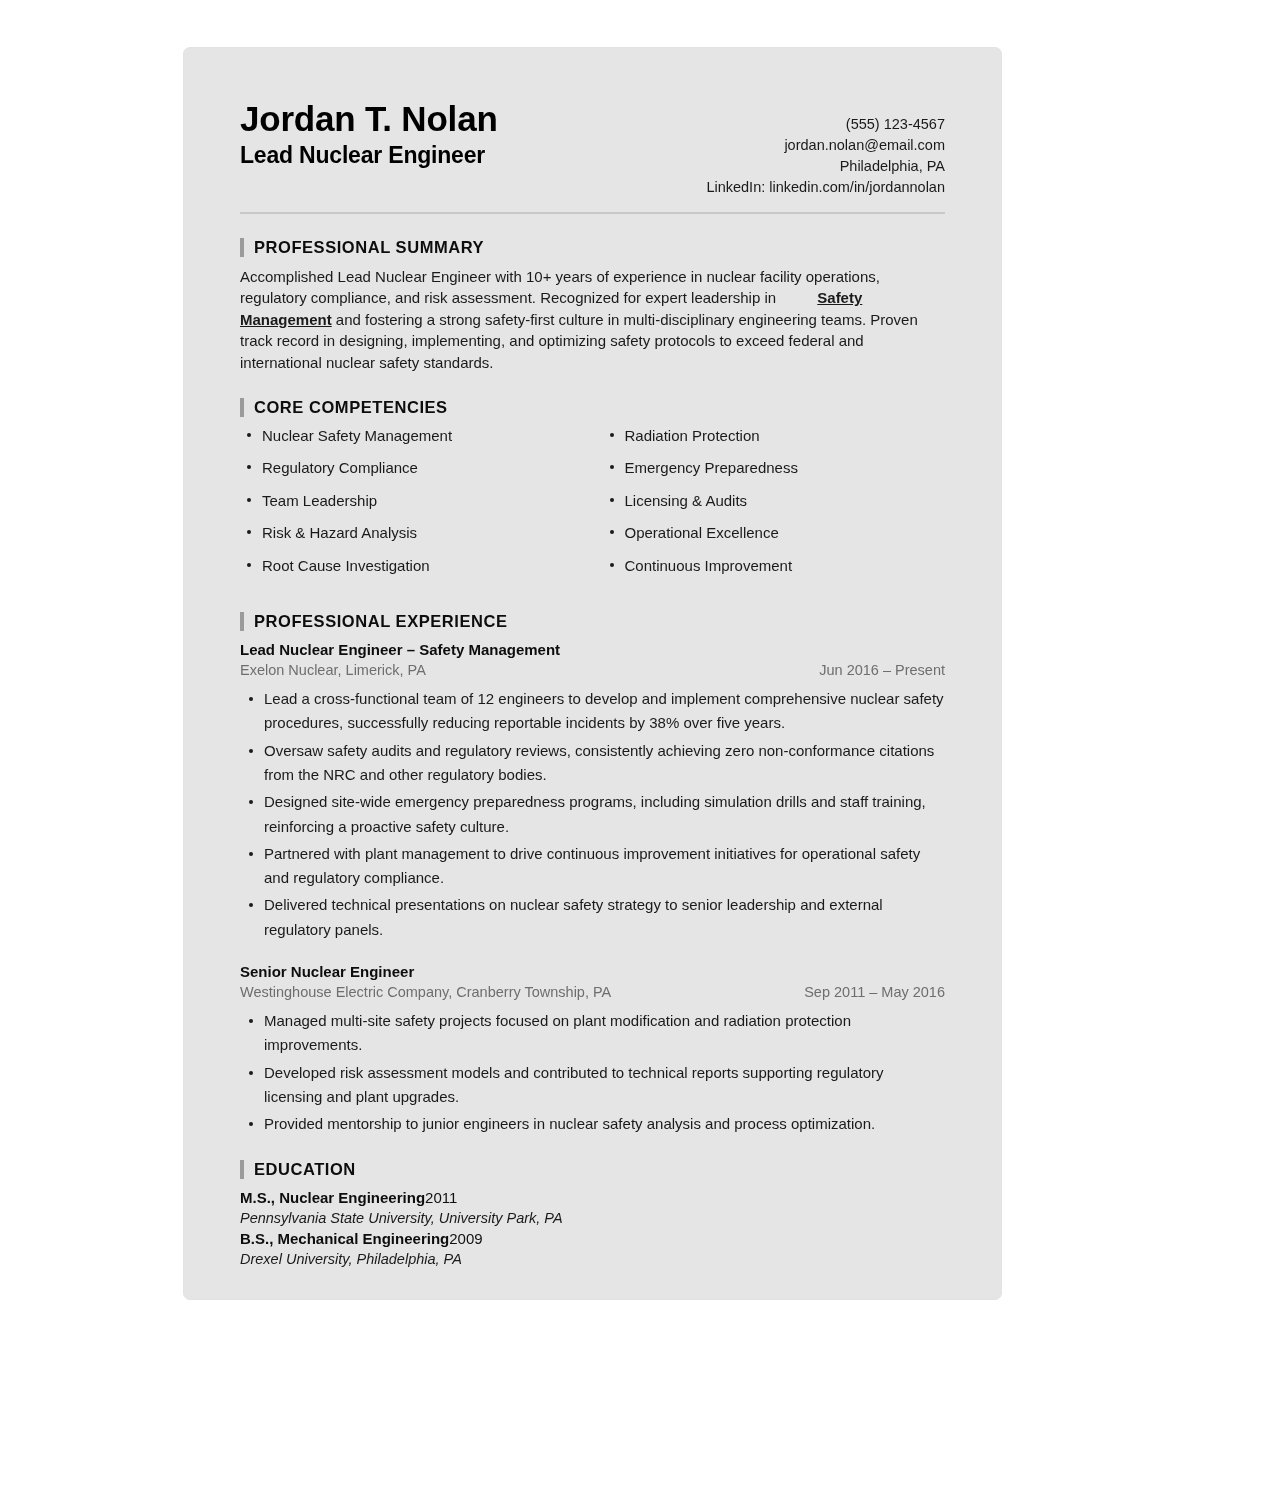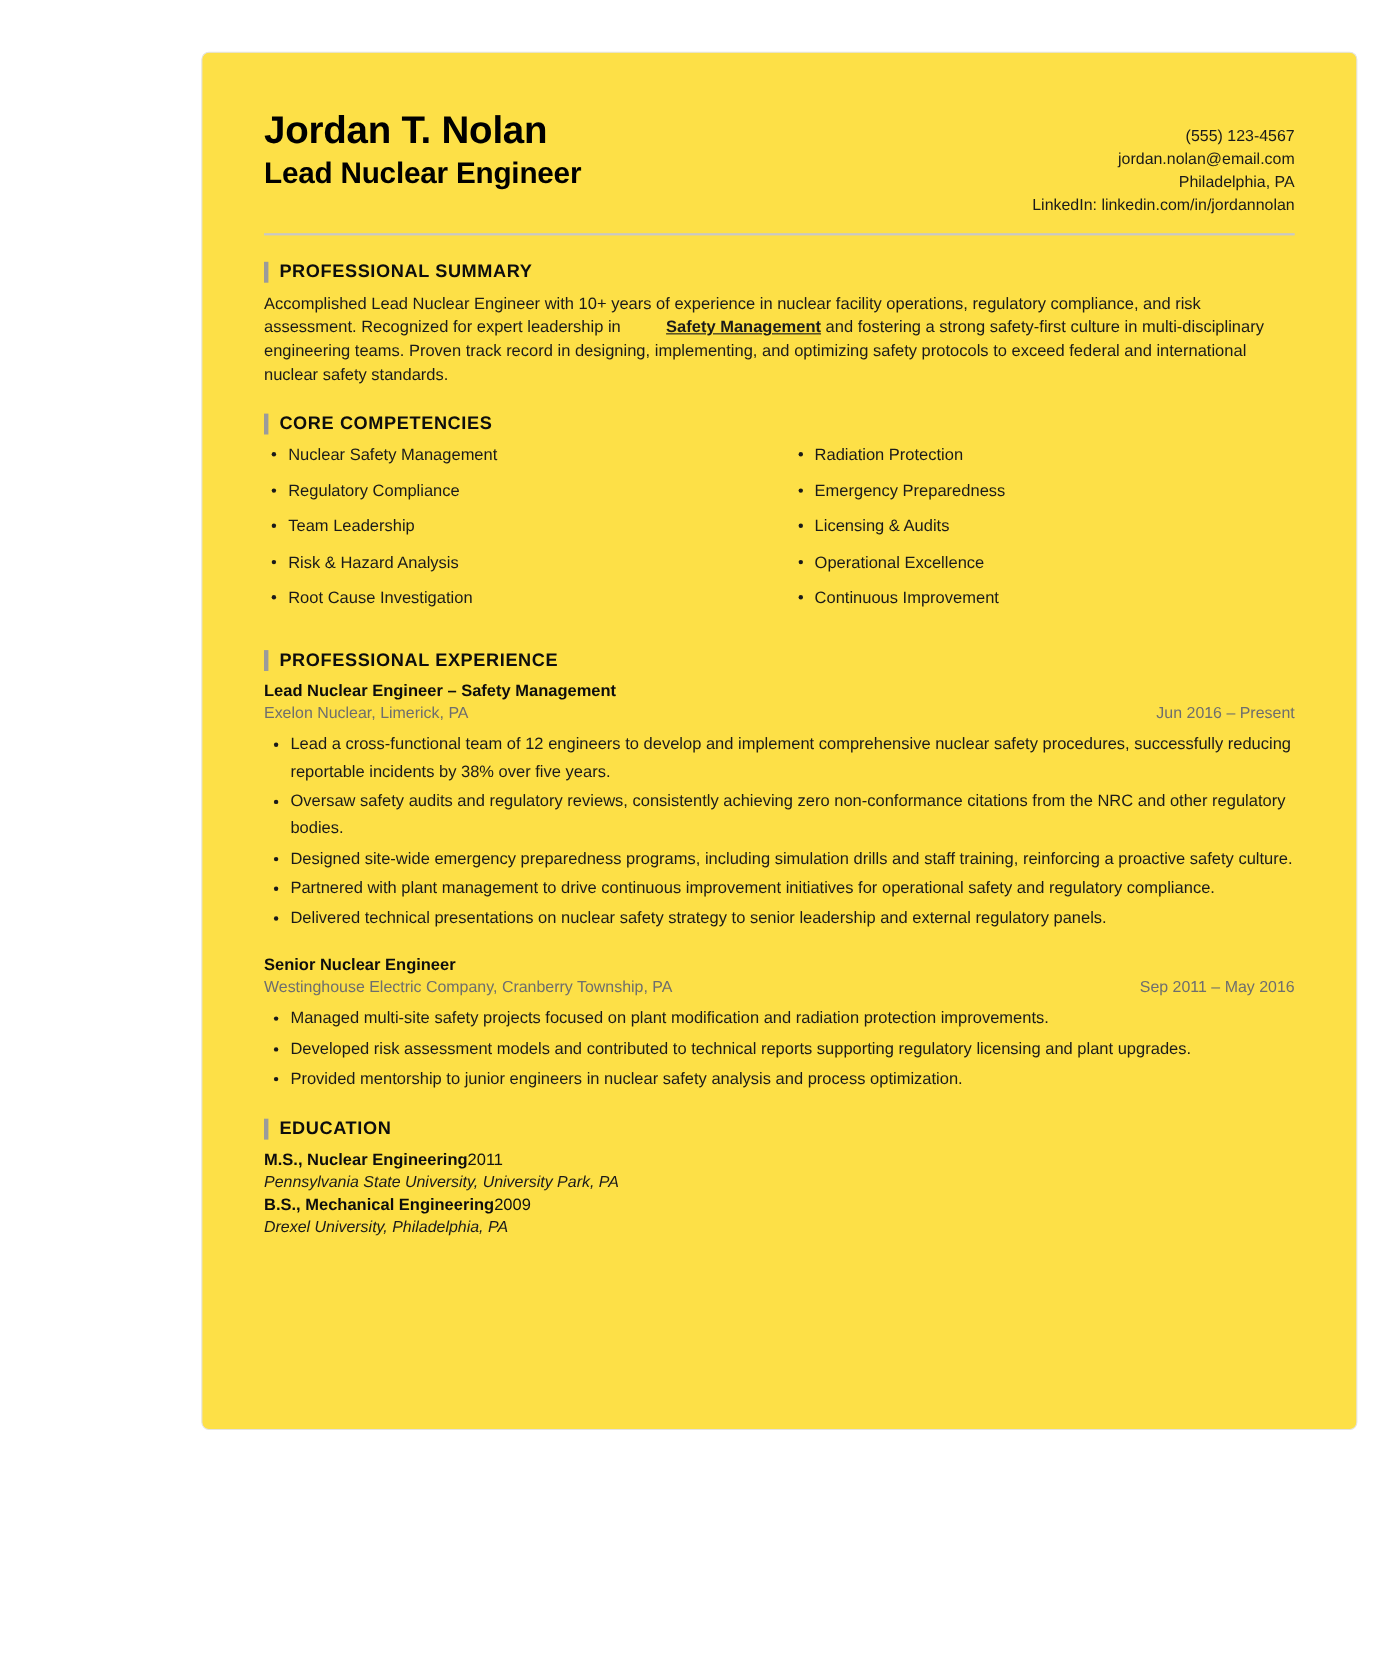--- a/index.html
+++ b/index.html
@@ -11,23 +11,23 @@
     overflow: hidden;
   }
   body {
     font-family: "Liberation Sans", sans-serif;
     color: #111111;
   }
   .page {
     position: absolute;
     left: 183px;
     top: 47px;
-    width: 1051px;
+    width: 819px;
     height: 1253px;
-    background: #fde047;
+    background: #e5e5e5;
     border: 1px solid #e3e3e3;
     border-radius: 7px;
     box-sizing: border-box;
     overflow: hidden;
   }
   .page-inner {
     padding: 50px 56px 0 56px;
   }
 
   
@@ -41,21 +41,21 @@
   }
   .name {
     font-size: 35px;
     font-weight: bold;
     line-height: 1.22;
     letter-spacing: -0.2px;
     color: #000000;
     white-space: nowrap;
   }
   .headline {
-    font-size: 27px;
+    font-size: 23px;
     font-weight: bold;
     line-height: 1.22;
     letter-spacing: -0.2px;
     color: #000000;
     white-space: nowrap;
   }
   .contact {
     text-align: right;
     font-size: 14.5px;
     line-height: 1.46;

